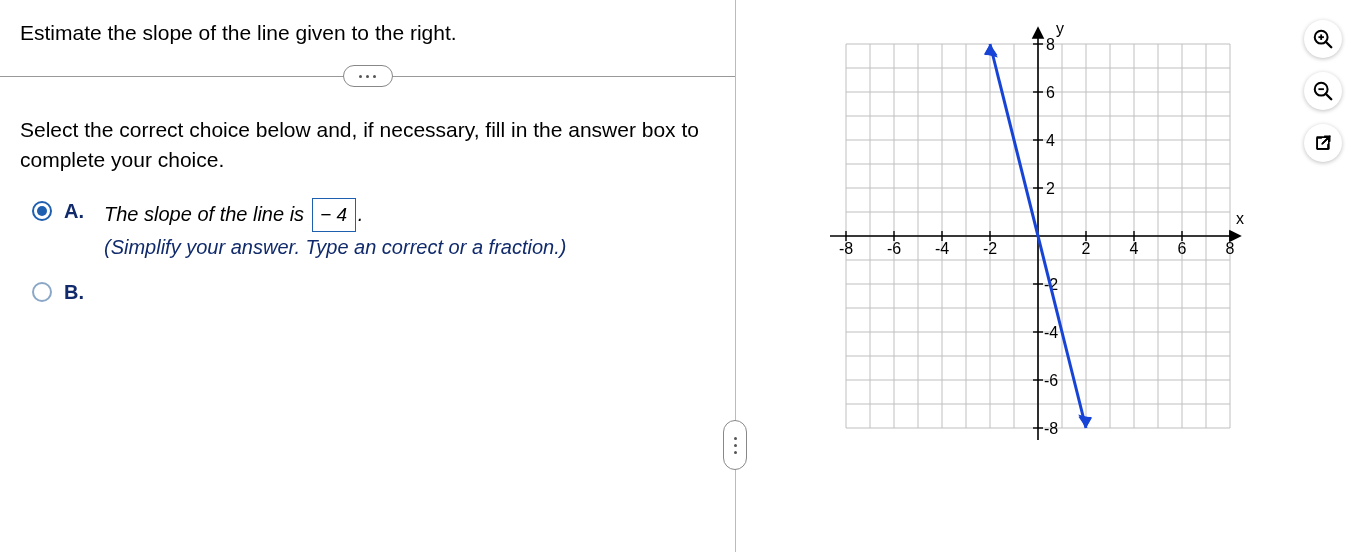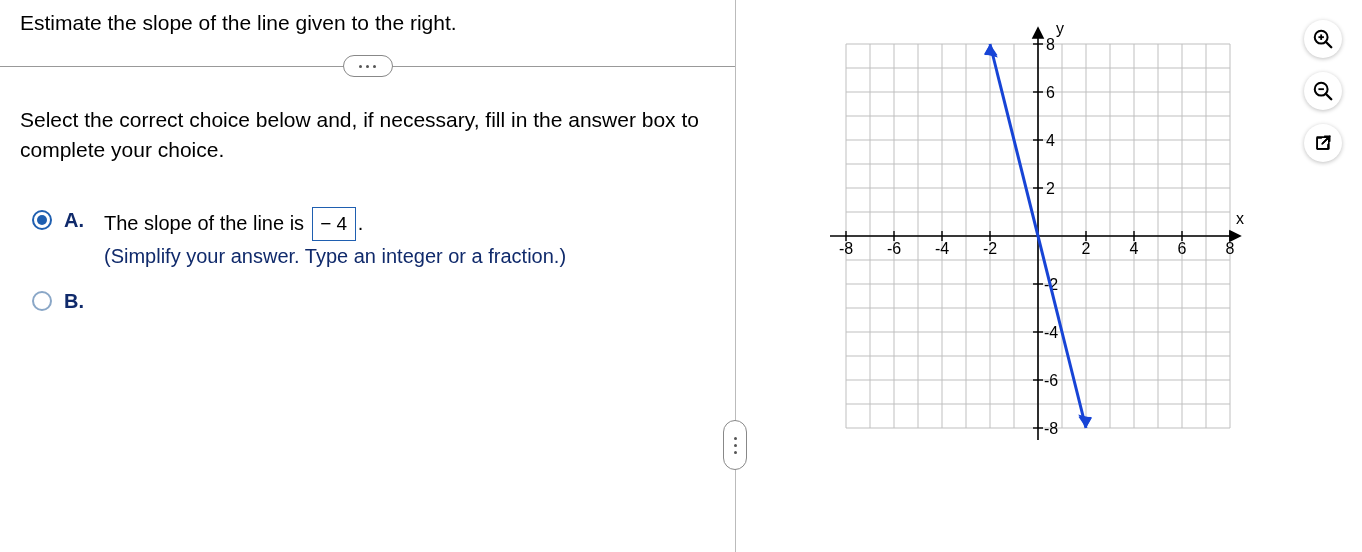--- a/index.html
+++ b/index.html
@@ -13,21 +13,21 @@
     height: 552px;
     position: relative;
     background: #fff;
   }
   .container {
     display: flex;
     height: 100%;
   }
   .left-panel {
     width: 735px;
-    padding: 8px 20px 20px 20px;
+    padding: 18px 20px 20px 20px;
     position: relative;
   }
   .question {
     font-size: 21px;
     line-height: 1.4;
     margin-bottom: 18px;
   }
   .divider-row {
     position: relative;
     height: 24px;
@@ -59,21 +59,21 @@
   }
   .dot {
     width: 3px;
     height: 3px;
     background: #555;
     border-radius: 50%;
   }
   .instruction {
     font-size: 21px;
     line-height: 1.4;
-    margin-bottom: 43px;
+    margin-bottom: 24px;
   }
   .choices {
     padding-left: 12px;
   }
   .choice {
     display: flex;
     align-items: flex-start;
     gap: 12px;
     margin-bottom: 16px;
   }
@@ -105,20 +105,21 @@
     width: 28px;
     font-weight: bold;
     color: #102a6b;
     font-size: 20px;
     flex:none;
     margin-top:2px;
   }
   .choice-body {
     font-size: 20px;
     line-height: 1.55;
+    font-style: italic;
   }
   .choice-body .line1 {
     color: #000;
   }
   .choice-body .hint {
     color: #102a6b;
   }
   .answer-box {
     display:inline-block;
     min-width: 44px;
@@ -206,21 +207,21 @@
 
     <div class="choices">
       <div class="choice">
         <div class="radio selected"></div>
         <div class="choice-label">A.</div>
         <div class="choice-body">
           <span class="line1">
             <span>The slope of the line is </span>
             <span class="answer-box">− 4</span><span>.</span>
           </span><br>
-          <span class="hint">(Simplify your answer. Type an integer or a fraction.)</span>
+          <span class="hint">(Simplify your answer. Type an correct or a fraction.)</span>
         </div>
       </div>
 
       <div class="choice">
         <div class="radio unselected"></div>
         <div class="choice-label">B.</div>
       </div>
     </div>
   </div>
 

